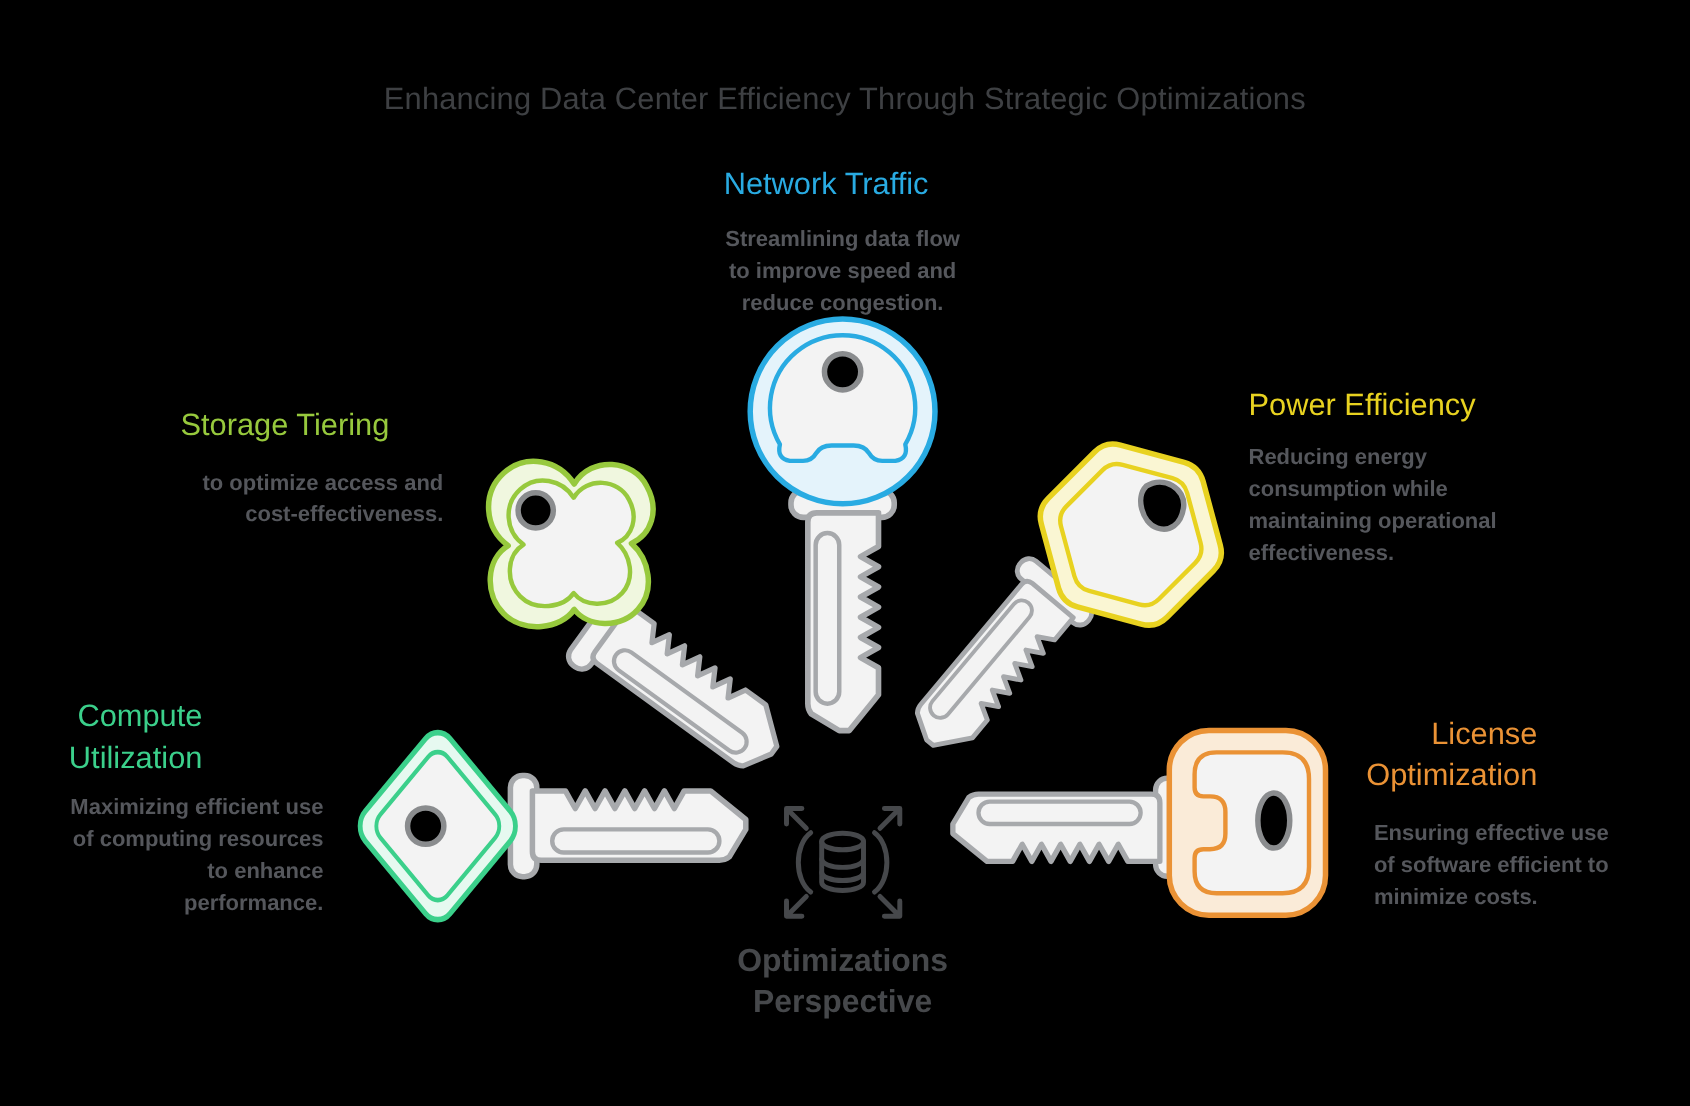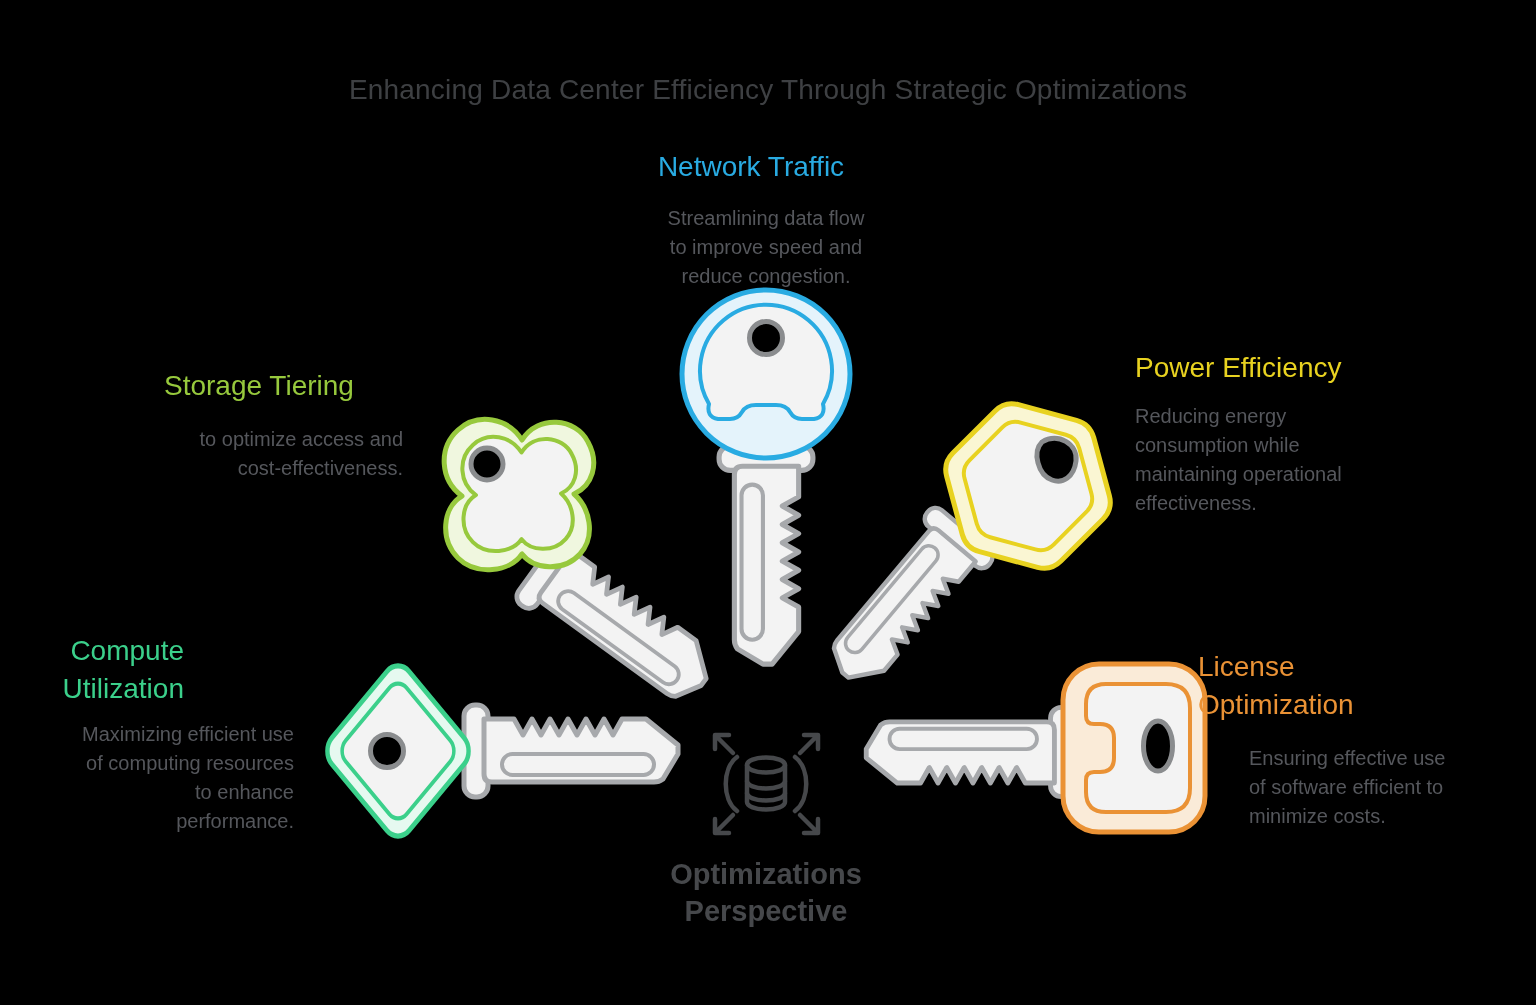--- a/index.html
+++ b/index.html
@@ -13,35 +13,35 @@
   .art{position:absolute;left:0;top:0;width:1536px;height:1005px;}
 
   
   .txt{position:absolute;white-space:nowrap;}
   .page-title{
     left:0;top:74px;width:1536px;text-align:center;
     font-size:28px;font-weight:500;letter-spacing:.2px;
     color:var(--title-text,#3E4043);
   }
   .hdr{font-weight:400;font-size:28px;line-height:38px;}
-  .body-txt{font-size:20px;line-height:29px;font-weight:400;color:var(--body-text,#55575C);}
+  .body-txt{font-size:20px;line-height:29px;font-weight:700;color:var(--body-text,#55575C);}
 
   .hdr-network{left:751px;top:148px;transform:translateX(-50%);text-align:center;color:var(--blue);}
   .desc-network{left:766px;top:204px;transform:translateX(-50%);text-align:center;}
 
   .hdr-storage{left:164px;top:367px;color:var(--green);}
   .desc-storage{right:1133px;top:425px;text-align:right;}
 
   .hdr-power{left:1135px;top:349px;color:var(--yellow);}
   .desc-power{left:1135px;top:402px;text-align:left;}
 
   .hdr-compute{right:1352px;top:632px;text-align:right;color:var(--mint);}
   .desc-compute{right:1242px;top:720px;text-align:right;}
 
-  .hdr-license{left:1198px;top:648px;text-align:left;color:var(--orange);}
+  .hdr-license{left:1242px;top:648px;text-align:right;color:var(--orange);}
   .desc-license{left:1249px;top:744px;text-align:left;}
 
   .center-label{
     left:766px;top:856px;transform:translateX(-50%);text-align:center;
     font-size:29px;font-weight:700;line-height:37px;
     color:var(--center-text,#46484B);
   }
 
   
   .ks{fill:var(--shaft-fill,#F3F3F3);stroke:var(--shaft-stroke,#A7A9AC);stroke-width:5;stroke-linejoin:round;}

